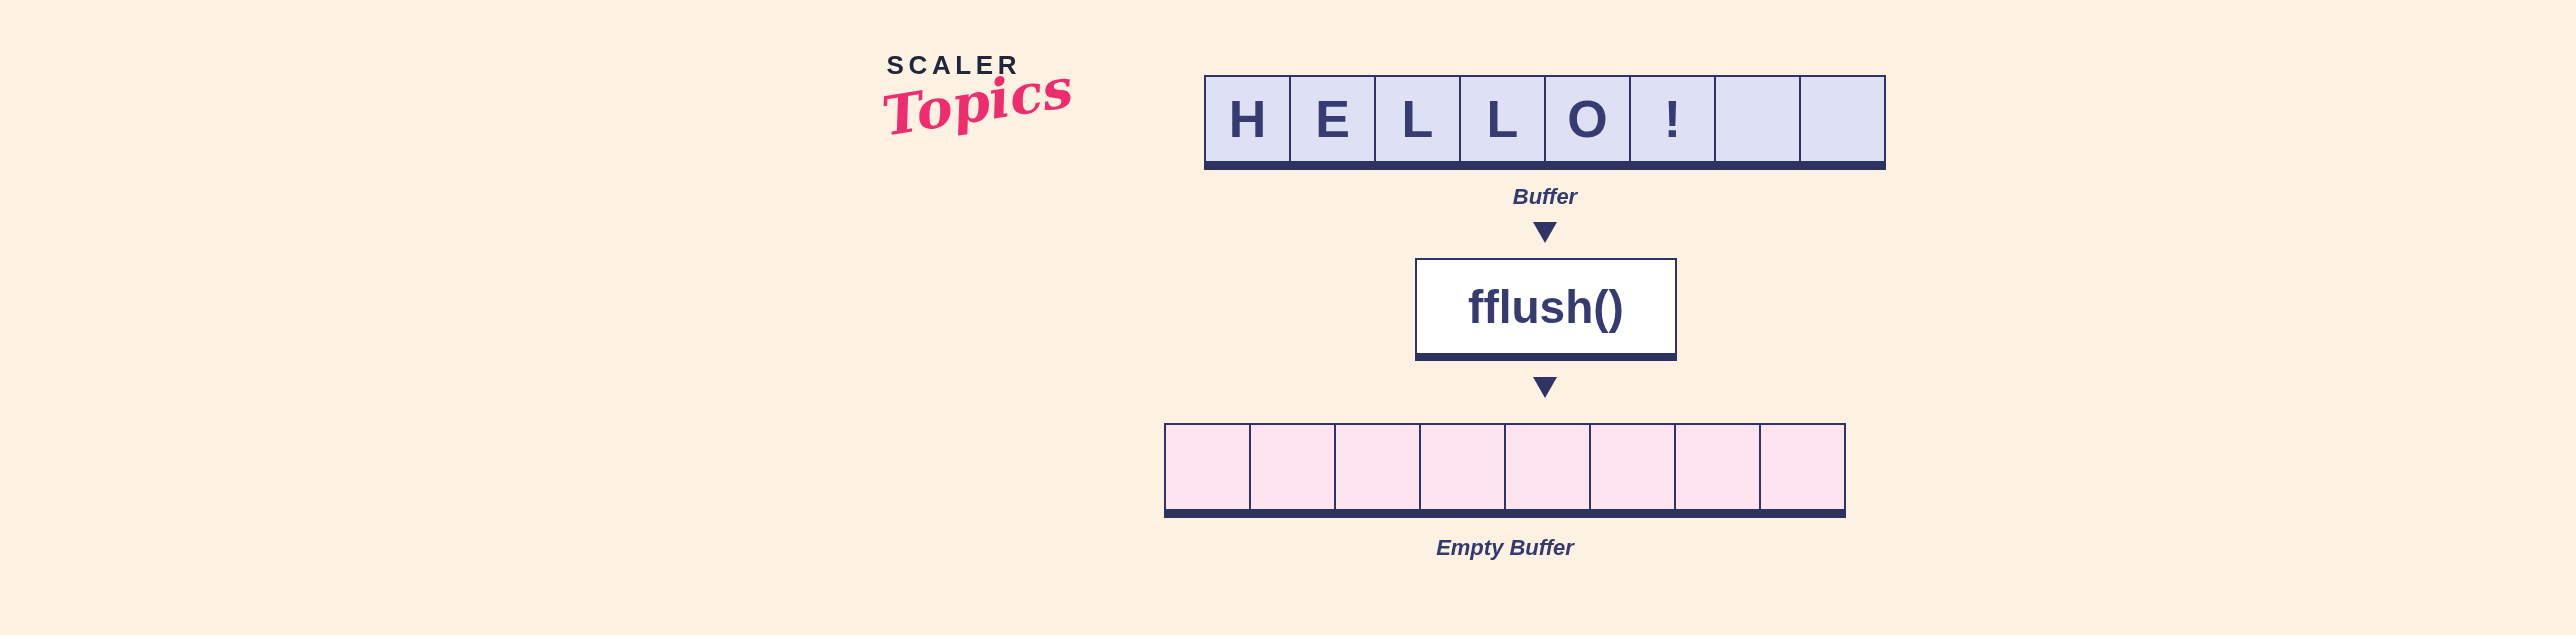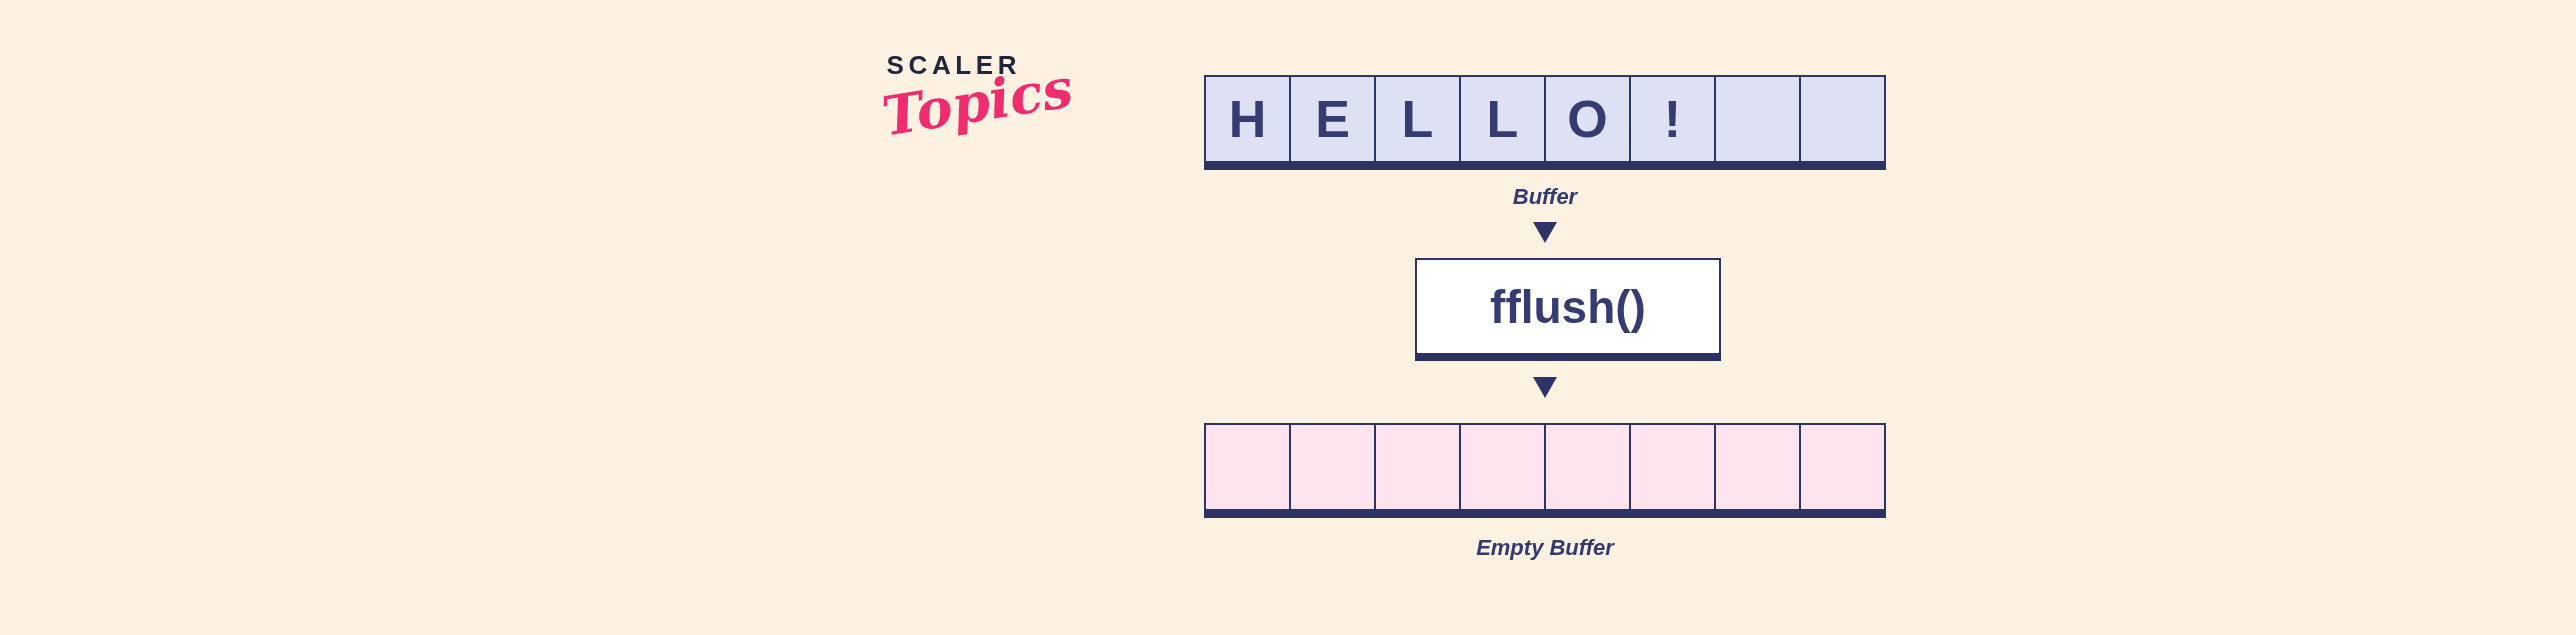--- a/index.html
+++ b/index.html
@@ -49,21 +49,21 @@
     font-size: 54px;
     line-height: 1.05;
     color: var(--logo-pink);
     transform: rotate(-9deg);
     margin-top: -3.1px;
   }
 
   
   .buffer-row { position: absolute; width: 682px; }
   .buffer-row.top { left: 1204px; top: 75px; }
-  .buffer-row.bottom { left: 1204px; top: 423px; }
+  .buffer-row.bottom { left: 1164px; top: 423px; }
   .cells {
     display: flex;
     height: 86px;
     border: 2.6px solid var(--navy);
     border-bottom: 0;
   }
   .cell {
     flex: 1;
     border-right: 2.6px solid var(--navy);
     display: flex;
@@ -98,21 +98,21 @@
     border-top: 21.6px solid var(--navy);
   }
   .arrow-down.first { top: 222px; }
   .arrow-down.second { top: 377px; }
 
   
   .fn-box {
     position: absolute;
     left: 1415px;
     top: 258px;
-    width: 306px;
+    width: 262px;
   }
   .fn-box-inner {
     height: 95px;
     background: var(--box-bg);
     border: 2.6px solid var(--navy);
     border-bottom: 0;
     display: flex;
     align-items: center;
     justify-content: center;
     font-size: 46px;

